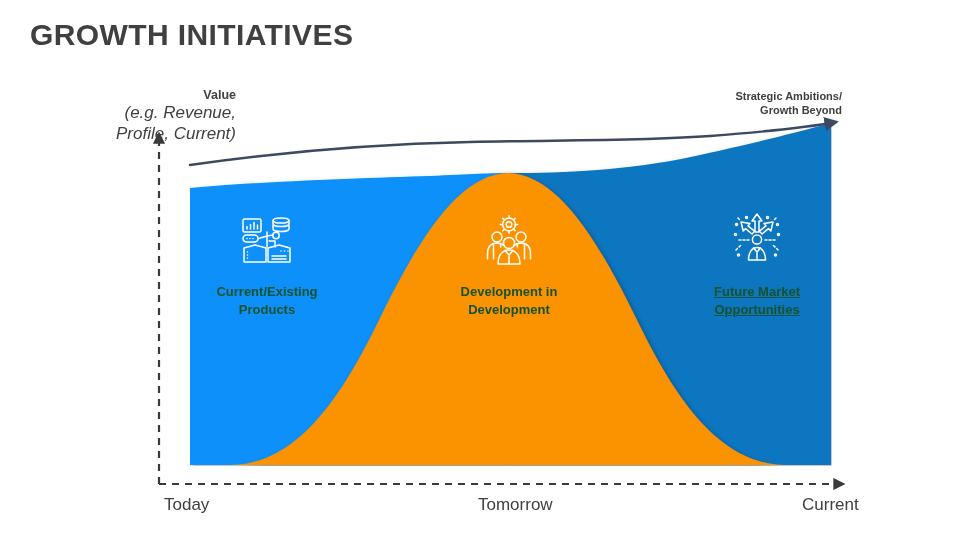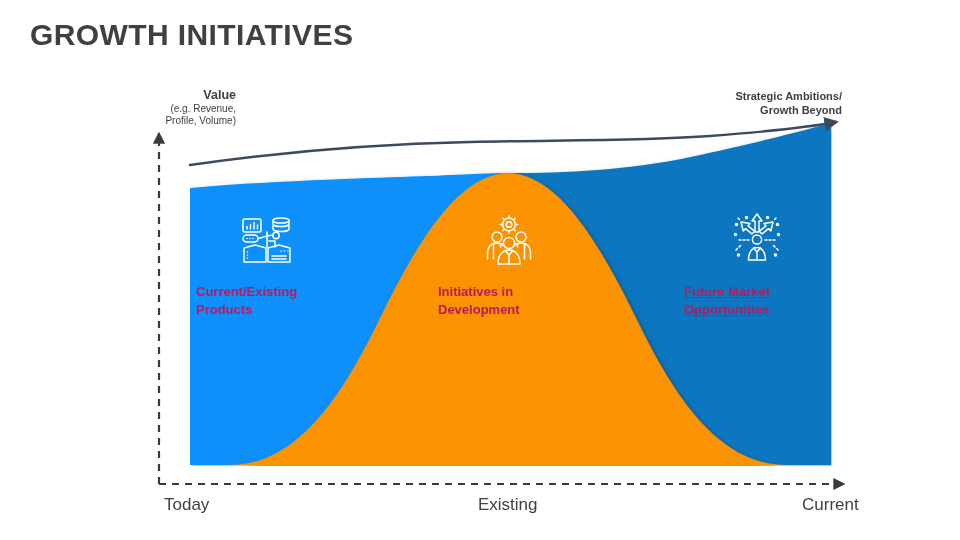--- a/index.html
+++ b/index.html
@@ -39,21 +39,21 @@
     text-align: right;
     line-height: 1.22;
   }
   #value-label {
     left: 106px;
     top: 88px;
     width: 130px;
     font-size: 12.5px;
   }
   #value-label .primary { font-weight: bold; display:block; }
-  #value-label .secondary { display:block; font-size: 10px; }
+  #value-label .secondary { font-style: italic; display:block; font-size: 17px; }
   #ambitions-label {
     left: 660px;
     top: 90px;
     width: 182px;
     font-size: 11px;
     font-weight: bold;
     line-height: 1.25;
   }
   .tick-label {
     position: absolute;
@@ -68,24 +68,24 @@
   #tick-beyond { left: 802px; }
 
   #chart-svg {
     position: absolute;
     left: 0; top: 0;
     width: 960px;
     height: 540px;
   }
   .seg-label {
     position: absolute;
-    color: #be185d;
+    color: #14532d;
     font-size: 13px;
     font-weight: bold;
-    text-align: left;
+    text-align: center;
     line-height: 1.38;
     font-family: "Liberation Sans", sans-serif;
   }
   #label-current   { left: 196px; top: 283px; width: 142px; }
   #label-initiatives { left: 438px; top: 283px; width: 142px; }
   #label-future    { left: 684px; top: 283px; width: 146px; text-decoration: underline; }
 
   .seg-icon {
     position: absolute;
     width: 56px;
@@ -152,30 +152,30 @@
       <path fill="none" stroke="#3B4A5F" stroke-width="2.4" stroke-linecap="round" marker-end="url(#arrowSolid)" d="M 190,165
                C 280,152 380,144 470,142
                C 560,140 640,141 710,136
                C 775,131 815,126 836,122"></path>
     </g>
   </svg>
 
   <div class="axis-label" id="value-label">
     <span class="primary">Value</span>
     <span class="secondary">(e.g. Revenue,</span>
-    <span class="secondary">Profile, Volume)</span>
+    <span class="secondary">Profile, Current)</span>
   </div>
 
   <div class="axis-label" id="ambitions-label">
     <span>Strategic Ambitions/</span><br>
     <span>Growth Beyond</span>
   </div>
 
   <div class="tick-label" id="tick-today">Today</div>
-  <div class="tick-label" id="tick-tomorrow">Existing</div>
+  <div class="tick-label" id="tick-tomorrow">Tomorrow</div>
   <div class="tick-label" id="tick-beyond">Current</div>
 
   <div class="seg-icon" id="icon-current">
     <svg viewBox="0 0 56 56" xmlns="http://www.w3.org/2000/svg" fill="none" stroke="#ffffff" stroke-width="1.5" stroke-linecap="round" stroke-linejoin="round">
 
       <rect x="4" y="5" width="18" height="13" rx="1.6"></rect>
       <path d="M8 15 L8 12.5 M11.5 15 L11.5 10.5 M15 15 L15 8.5 M18.5 15 L18.5 11"></path>
 
       <ellipse cx="42" cy="6.5" rx="8" ry="2.6"></ellipse>
       <path d="M34 6.5 L34 10 C34 11.4 37.6 12.6 42 12.6 C46.4 12.6 50 11.4 50 10 L50 6.5"></path>
@@ -247,21 +247,21 @@
       <circle cx="38.5" cy="7.5" r="1"></circle>
     </svg>
   </div>
 
   <div class="seg-label" id="label-current">
     <span>Current/Existing</span><br>
     <span>Products</span>
   </div>
 
   <div class="seg-label" id="label-initiatives">
-    <span>Initiatives in</span><br>
+    <span>Development in</span><br>
     <span>Development</span>
   </div>
 
   <div class="seg-label" id="label-future">
     <span>Future Market</span><br>
     <span>Opportunities</span>
   </div>
 
 </div>
 

